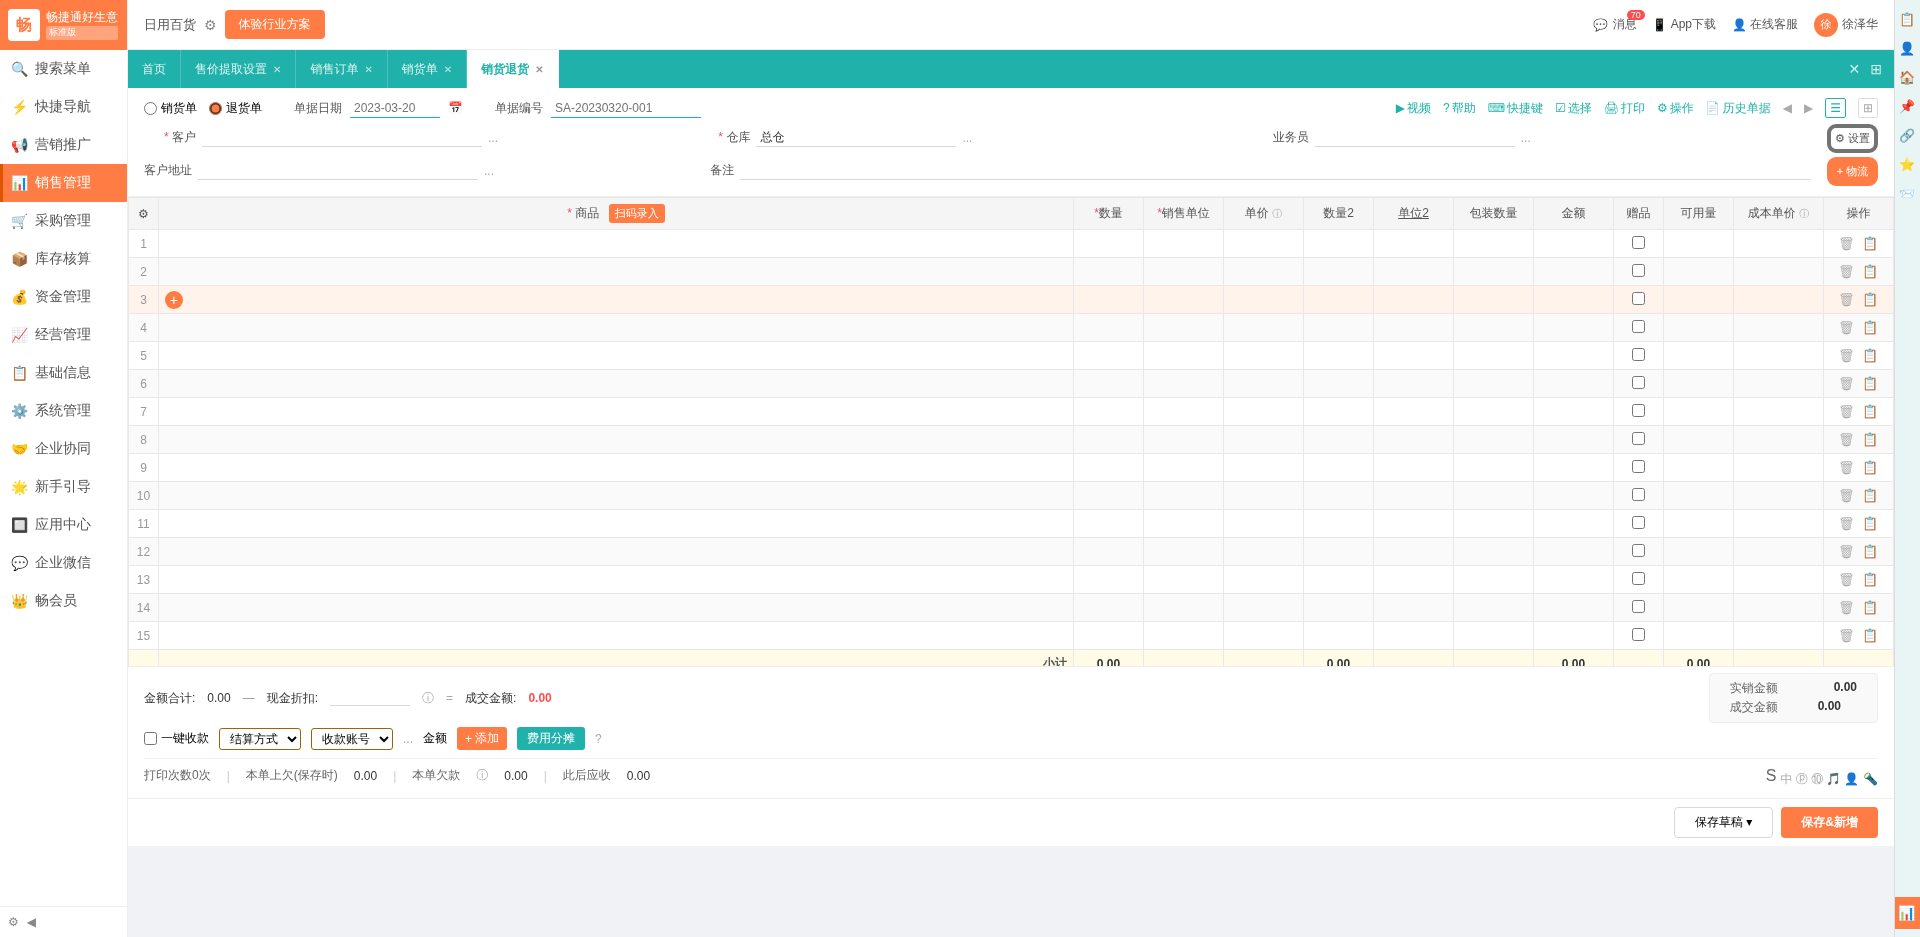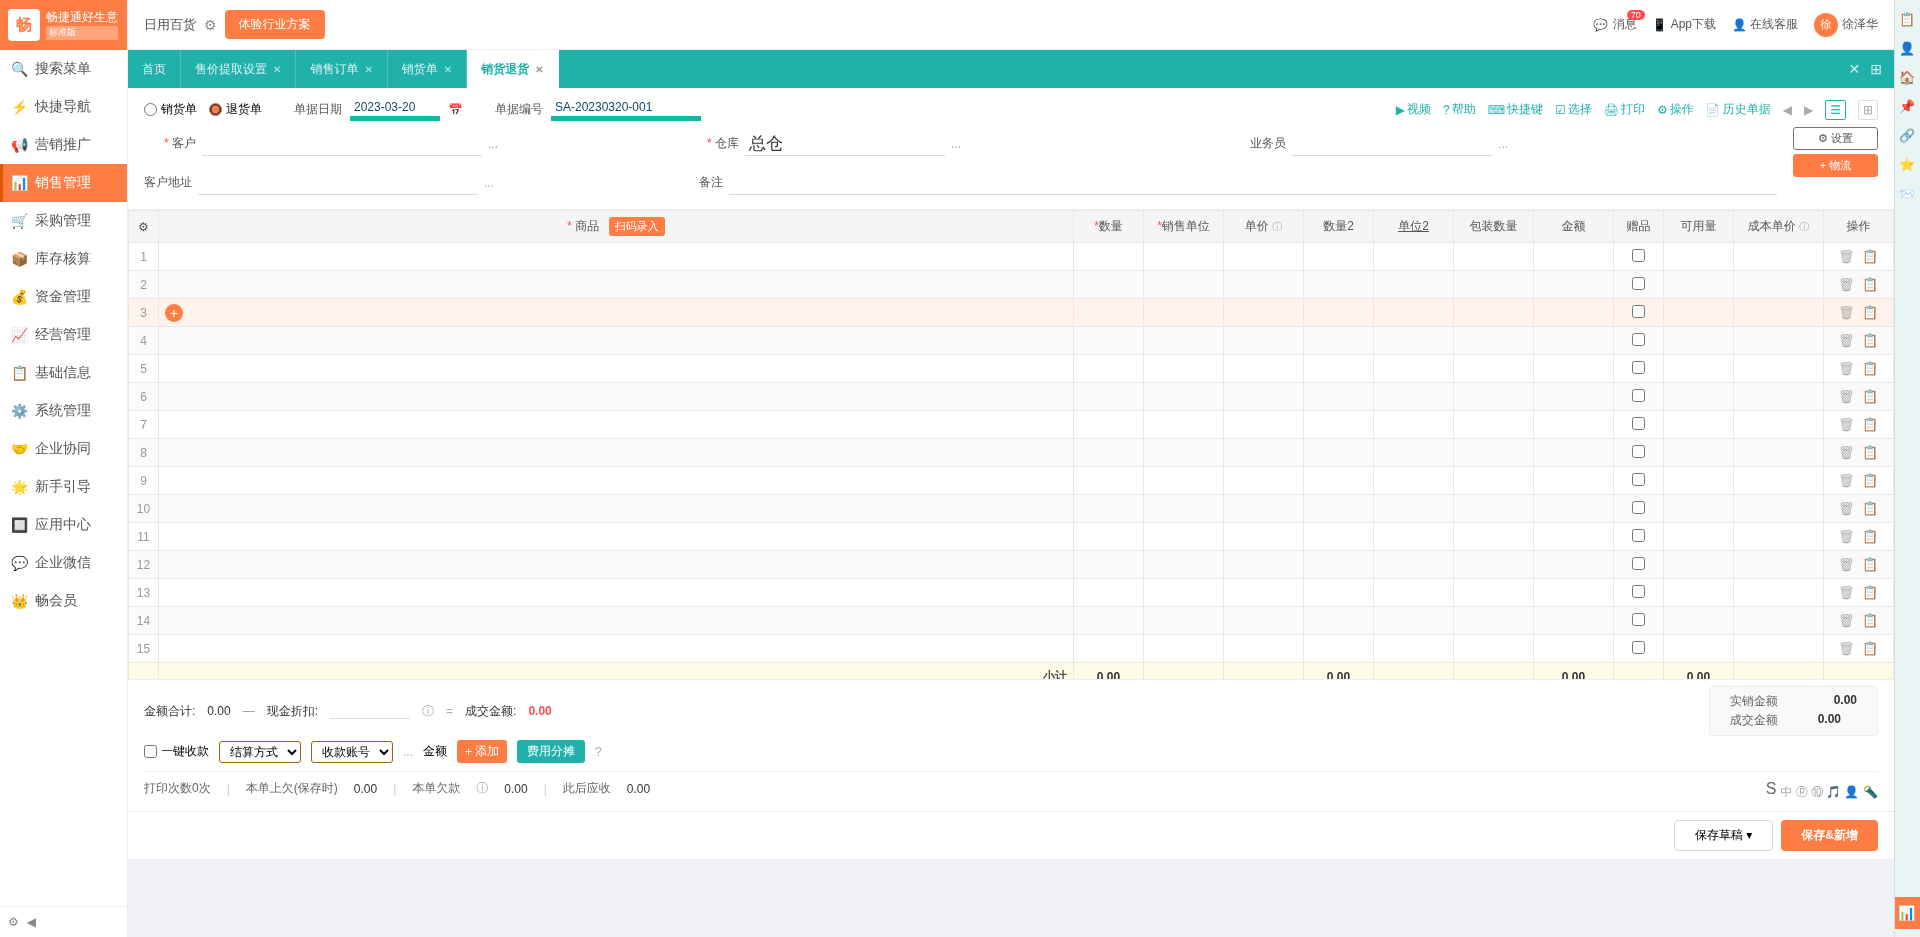--- a/index.html
+++ b/index.html
@@ -44,29 +44,29 @@
 
     
     .content { flex: 1; overflow: auto; background: #f0f2f5; padding: 0; }
     .form-area { background: #fff; padding: 10px 16px; border-bottom: 1px solid #eee; }
     .radio-group { display: flex; align-items: center; gap: 12px; }
     .radio-item { display: flex; align-items: center; gap: 4px; cursor: pointer; }
     .radio-item input[type=radio] { accent-color: #ff7d45; }
     .form-field-group { display: flex; align-items: center; gap: 8px; margin-left: 16px; }
     .field-label { color: #555; white-space: nowrap; }
     .field-label.required::before { content: '* '; color: #ff4d4f; }
-    .form-input { border: none; border-bottom: 5px solid #14b8a6; padding: 2px 4px; outline: none; background: transparent; font-size: 12px; color: #0c4a6e; min-width: 80px; }
+    .form-input { border: none; border-bottom: 1px solid #14b8a6; padding: 2px 4px; outline: none; background: transparent; font-size: 12px; color: #737373; min-width: 80px; }
     .form-actions-right { margin-left: auto; display: flex; align-items: center; gap: 8px; color: #20b2aa; font-size: 12px; }
     .action-link { cursor: pointer; display: flex; align-items: center; gap: 2px; }
     .form-row { display: flex; align-items: center; gap: 16px; padding: 4px 0; }
     .form-field { display: flex; align-items: center; gap: 6px; flex: 1; }
-    .field-input { border: none; border-bottom: 1px solid #d9d9d9; flex: 1; padding: 2px 4px; outline: none; font-size: 17px; color: #333; background: transparent; }
+    .field-input { border: none; border-bottom: 1px solid #d9d9d9; flex: 1; padding: 2px 4px; outline: none; font-size: 12px; color: #333; background: transparent; }
     .field-dots { color: #aaa; cursor: pointer; }
     .settings-btns { margin-left: auto; display: flex; flex-direction: column; gap: 4px; }
-    .btn-setting { border: 1px solid #737373; background: #fff; padding: 3px 24px; border-radius: 3px; cursor: pointer; font-size: 11px; color: #555; }
+    .btn-setting { border: 4px solid #737373; background: #fff; padding: 3px 4px; border-radius: 9px; cursor: pointer; font-size: 11px; color: #555; }
     .btn-setting.orange { background: #ff7d45; color: #fff; border-color: #ff7d45; }
     .btn-scan { background: #ff7d45; color: #fff; border: none; padding: 4px 10px; border-radius: 3px; cursor: pointer; font-size: 12px; }
 
     
     .table-wrap { overflow: auto; background: #fff; }
     table { width: 100%; border-collapse: collapse; }
     table th { background: #f5f5f5; border: 1px solid #e8e8e8; padding: 6px 8px; text-align: center; font-weight: normal; color: #555; white-space: nowrap; position: sticky; top: 0; z-index: 2; }
     table td { border: 1px solid #e8e8e8; padding: 4px 6px; text-align: center; color: #333; height: 28px; }
     table tr:nth-child(even) td { background: #fafafa; }
     table tr.add-row td { background: #fff3ec; }

